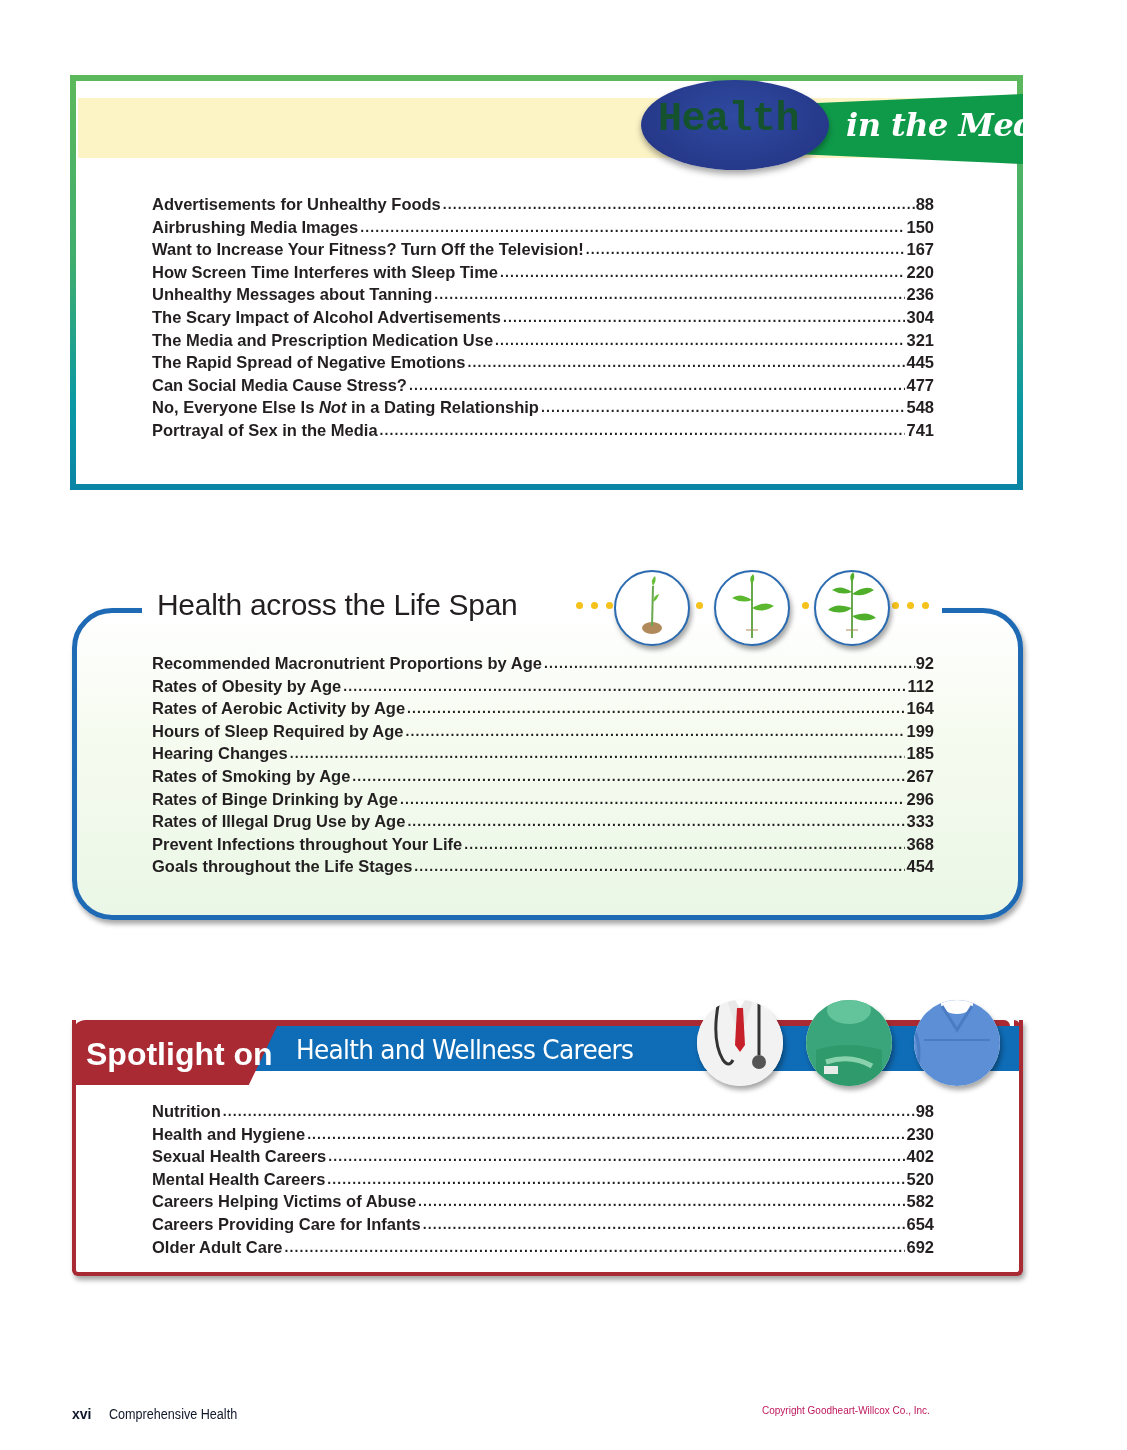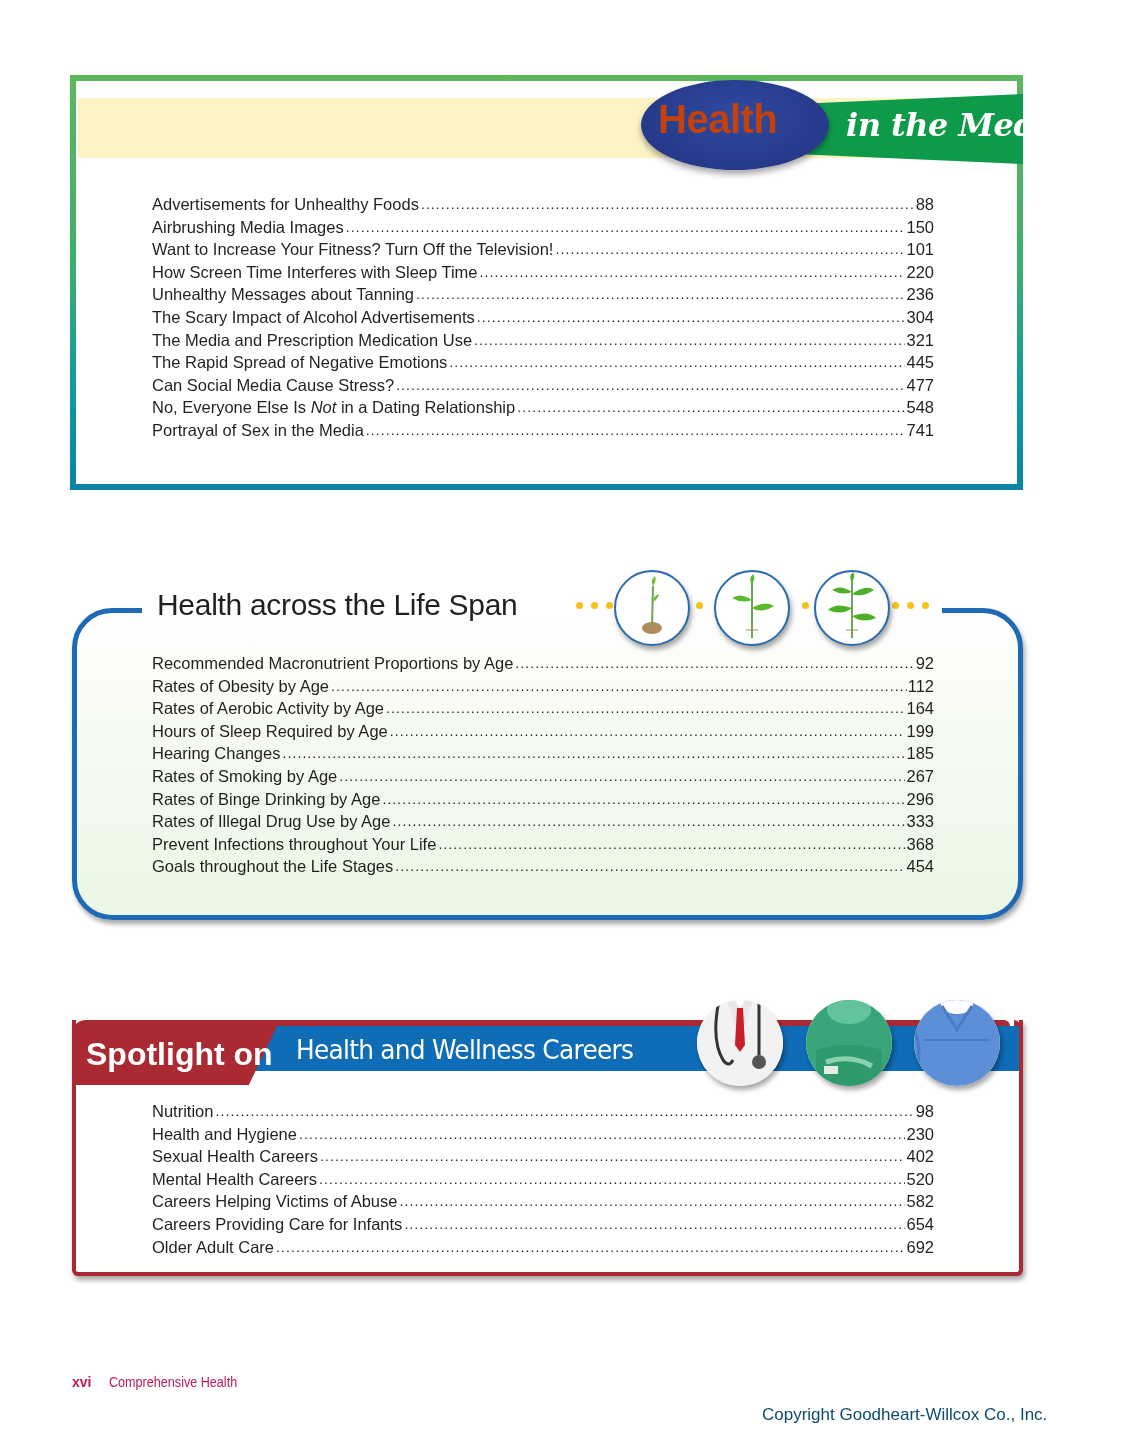--- a/index.html
+++ b/index.html
@@ -1,36 +1,36 @@
 <!DOCTYPE html>
 <html><head>
 <meta charset="utf-8">
 <style>
   html, body { margin:0; padding:0; background:#ffffff; }
   body { width:1127px; height:1450px; position:relative; overflow:hidden; font-family:"Liberation Sans", sans-serif; color:#231f20; }
 
   .toc-list { position:absolute; left:152px; width:782px; margin:0; padding:0; list-style:none; font-size:16.5px; line-height:22.6px; }
-  .toc-row { display:flex; align-items:flex-end; white-space:nowrap; }
+  .toc-row { display:flex; align-items:flex-end; white-space:nowrap;font-weight:bold; }
   .toc-title { flex:0 0 auto; padding-right:2px; }
   .toc-title em { font-style:italic; }
   .toc-leader { flex:1 1 auto; overflow:hidden; color:#231f20; letter-spacing:1.1px; font-size:14px; }
   .toc-leader::before { content:"......................................................................................................................................................................................................................"; }
   .toc-page { flex:0 0 auto; padding-left:1px; }
 
   
   #media-box { position:absolute; left:70px; top:75px; width:953px; height:415px; box-sizing:border-box;
     border:6px solid transparent;
     background: linear-gradient(#fff,#fff) padding-box, linear-gradient(180deg,#5cb85c 0%,#3fae6e 45%,#0a98a4 80%,#0b84a5 100%) border-box; }
   #media-band { position:absolute; left:78px; top:98px; width:945px; height:60px; background:#fdf4c6; }
   #media-banner-green { position:absolute; left:800px; top:94px; width:223px; height:70px; background:#0f9a4a;
     clip-path: polygon(0 14%, 100% 0, 100% 100%, 0 86%); box-shadow:0 2px 4px rgba(0,0,0,.3); }
   #media-banner-text { position:absolute; left:846px; top:106px; font-family:"DejaVu Serif", serif; font-style:italic; font-weight:bold; font-size:32px; color:#ffffff; letter-spacing:-0.5px; }
   #media-oval { position:absolute; left:641px; top:80px; width:188px; height:90px; border-radius:50%;
     background:radial-gradient(ellipse at 50% 40%, #2f4aa0 0%, #26398a 70%, #1e2f78 100%); box-shadow:0 4px 6px rgba(0,0,0,.35); }
-  #media-oval-text { position:absolute; left:658px; top:97px; font-family:Liberation Sans, sans-serif; font-weight:bold; font-size:40px; color:#c2410c; letter-spacing:-0.5px; }
+  #media-oval-text { position:absolute; left:658px; top:97px; font-family:Liberation Mono, monospace; font-weight:bold; font-size:40px; color:#14532d; letter-spacing:-0.5px; }
   #media-list { top:193px; }
 
   
   #life-box { position:absolute; left:72px; top:608px; width:951px; height:312px; box-sizing:border-box;
     border:5px solid #1f6ab4; border-radius:40px;
     background:linear-gradient(180deg,#ffffff 0%,#f6fbf0 40%,#eaf7e6 100%);
     box-shadow:2px 4px 5px rgba(0,0,0,.35); }
   #life-gap-left { position:absolute; left:142px; top:600px; width:800px; height:20px; background:#ffffff; }
   #life-title { position:absolute; left:157px; top:588px; font-size:30px; font-weight:normal; color:#231f20; letter-spacing:-0.3px; }
   .dots { position:absolute; top:602px; height:8px; display:flex; gap:8px; }
@@ -48,24 +48,24 @@
   #spot-blue { position:absolute; left:255px; top:1026px; width:764px; height:45px; background:#0f6cb6; }
   #spot-red-tab { position:absolute; left:72px; top:1020px; width:208px; height:65px; background:#a92a33; border-radius:14px 0 0 0;
     clip-path: polygon(0 0, 100% 0, 85% 100%, 0 100%); }
   #spot-label { position:absolute; left:86px; top:1036px; font-weight:bold; font-size:32px; color:#ffffff; }
   #spot-title { position:absolute; left:296px; top:1034px; font-family:"DejaVu Sans", sans-serif; font-size:27px; color:#ffffff; letter-spacing:-0.8px; transform:scaleX(0.92); transform-origin:left center; }
   .career-img { position:absolute; top:1000px; width:86px; height:86px; border-radius:50%; overflow:hidden; box-shadow:2px 4px 5px rgba(0,0,0,.35); background:#fff; }
   .career-img svg { width:100%; height:100%; display:block; }
   #spot-list { top:1100px; }
 
   
-  #footer-left { position:absolute; left:72px; top:1374px; font-size:14px; color:#be185d; }
+  #footer-left { position:absolute; left:72px; top:1406px; font-size:14px; color:#0f172a; }
   #footer-page { font-weight:bold; margin-right:18px; }
   #footer-book { font-size:14px; transform:scaleX(0.9); display:inline-block; transform-origin:left center; }
-  #footer-right { position:absolute; left:762px; top:1405px; font-size:17px; color:#0c4a6e; }
+  #footer-right { position:absolute; left:762px; top:1405px; font-size:10px; color:#be185d; }
 </style>
 </head>
 <body>
 
 <div id="media-box"></div>
 <div id="media-band"></div>
 <div id="media-banner-green"></div>
 <div id="media-banner-text">in the Media</div>
 <div id="media-oval"></div>
 <div id="media-oval-text">Health</div>
@@ -77,21 +77,21 @@
       <span class="toc-page">88</span>
     </li>
   <li class="toc-row">
       <span class="toc-title">Airbrushing Media Images</span>
       <span class="toc-leader"></span>
       <span class="toc-page">150</span>
     </li>
   <li class="toc-row">
       <span class="toc-title">Want to Increase Your Fitness? Turn Off the Television!</span>
       <span class="toc-leader"></span>
-      <span class="toc-page">101</span>
+      <span class="toc-page">167</span>
     </li>
   <li class="toc-row">
       <span class="toc-title">How Screen Time Interferes with Sleep Time</span>
       <span class="toc-leader"></span>
       <span class="toc-page">220</span>
     </li>
   <li class="toc-row">
       <span class="toc-title">Unhealthy Messages about Tanning</span>
       <span class="toc-leader"></span>
       <span class="toc-page">236</span>

